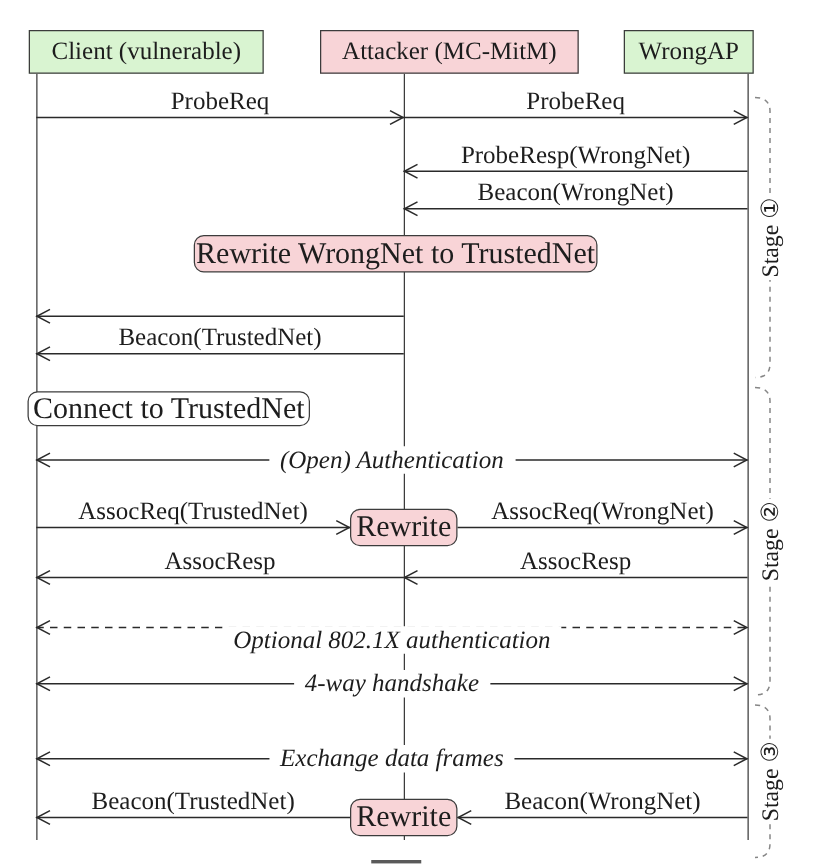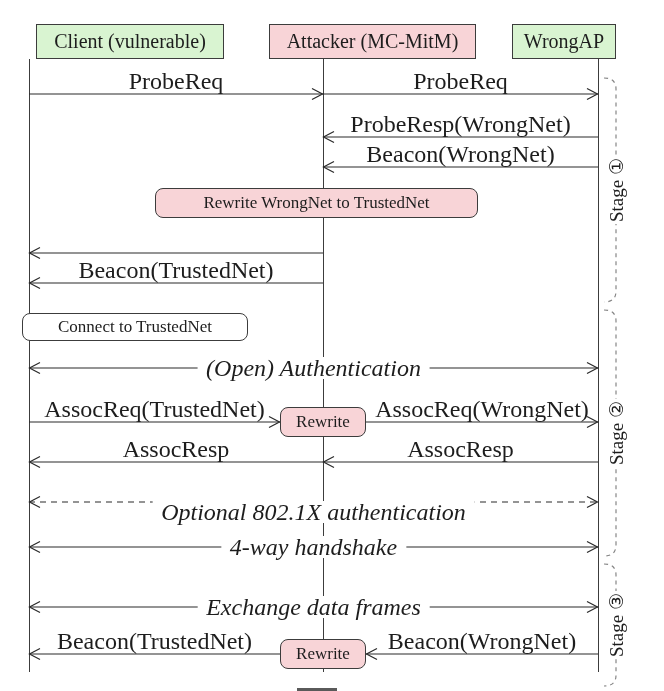--- a/index.html
+++ b/index.html
@@ -3,36 +3,36 @@
 <meta charset="utf-8">
 <style>
   html,body{margin:0;padding:0;background:#ffffff;}
   .diagram{
     position:relative;width:664px;height:691px;background:#ffffff;
     font-family:"Liberation Serif","DejaVu Serif",serif;color:#1d1d1d;overflow:hidden;
   }
   .lifeline{position:absolute;width:1.3px;background:#3c3c3c;}
   .actor{
     position:absolute;display:flex;align-items:center;justify-content:center;
-    border:1.4px solid #3c3c3c;font-size:20px;white-space:nowrap;box-sizing:border-box;margin-left:13px;
+    border:1.4px solid #3c3c3c;font-size:20px;white-space:nowrap;box-sizing:border-box;
   }
   .actor.green{background:#d9f4d1;}
   .actor.pink{background:#f8d4d7;}
   .msg-svg{position:absolute;overflow:visible;}
   .msg-label{
     position:absolute;transform:translateX(-50%);white-space:nowrap;
-    font-size:24px;line-height:22px;height:22px;
+    font-size:20px;line-height:22px;height:22px;
   }
   .msg-label.inline{
     transform:translate(-50%,-50%);background:#ffffff;padding:0 9px;
     font-style:italic;top:auto;
   }
   .note{
     position:absolute;border:1.4px solid #3c3c3c;border-radius:8px;
-    display:flex;align-items:center;justify-content:center;font-size:17px;
+    display:flex;align-items:center;justify-content:center;font-size:24px;
     white-space:nowrap;box-sizing:border-box;
   }
   .note.pink{background:#f8d4d7;}
   .note.white{background:#ffffff;}
   .stage-label{
     position:absolute;transform:translate(-50%,-50%) rotate(-90deg);
     font-size:19px;line-height:20px;background:#ffffff;padding:1px 2px;white-space:nowrap;
     font-family:"Liberation Serif","DejaVu Serif","DejaVu Sans",serif;
   }
   .brace-overlay{position:absolute;left:0;top:0;pointer-events:none;}

